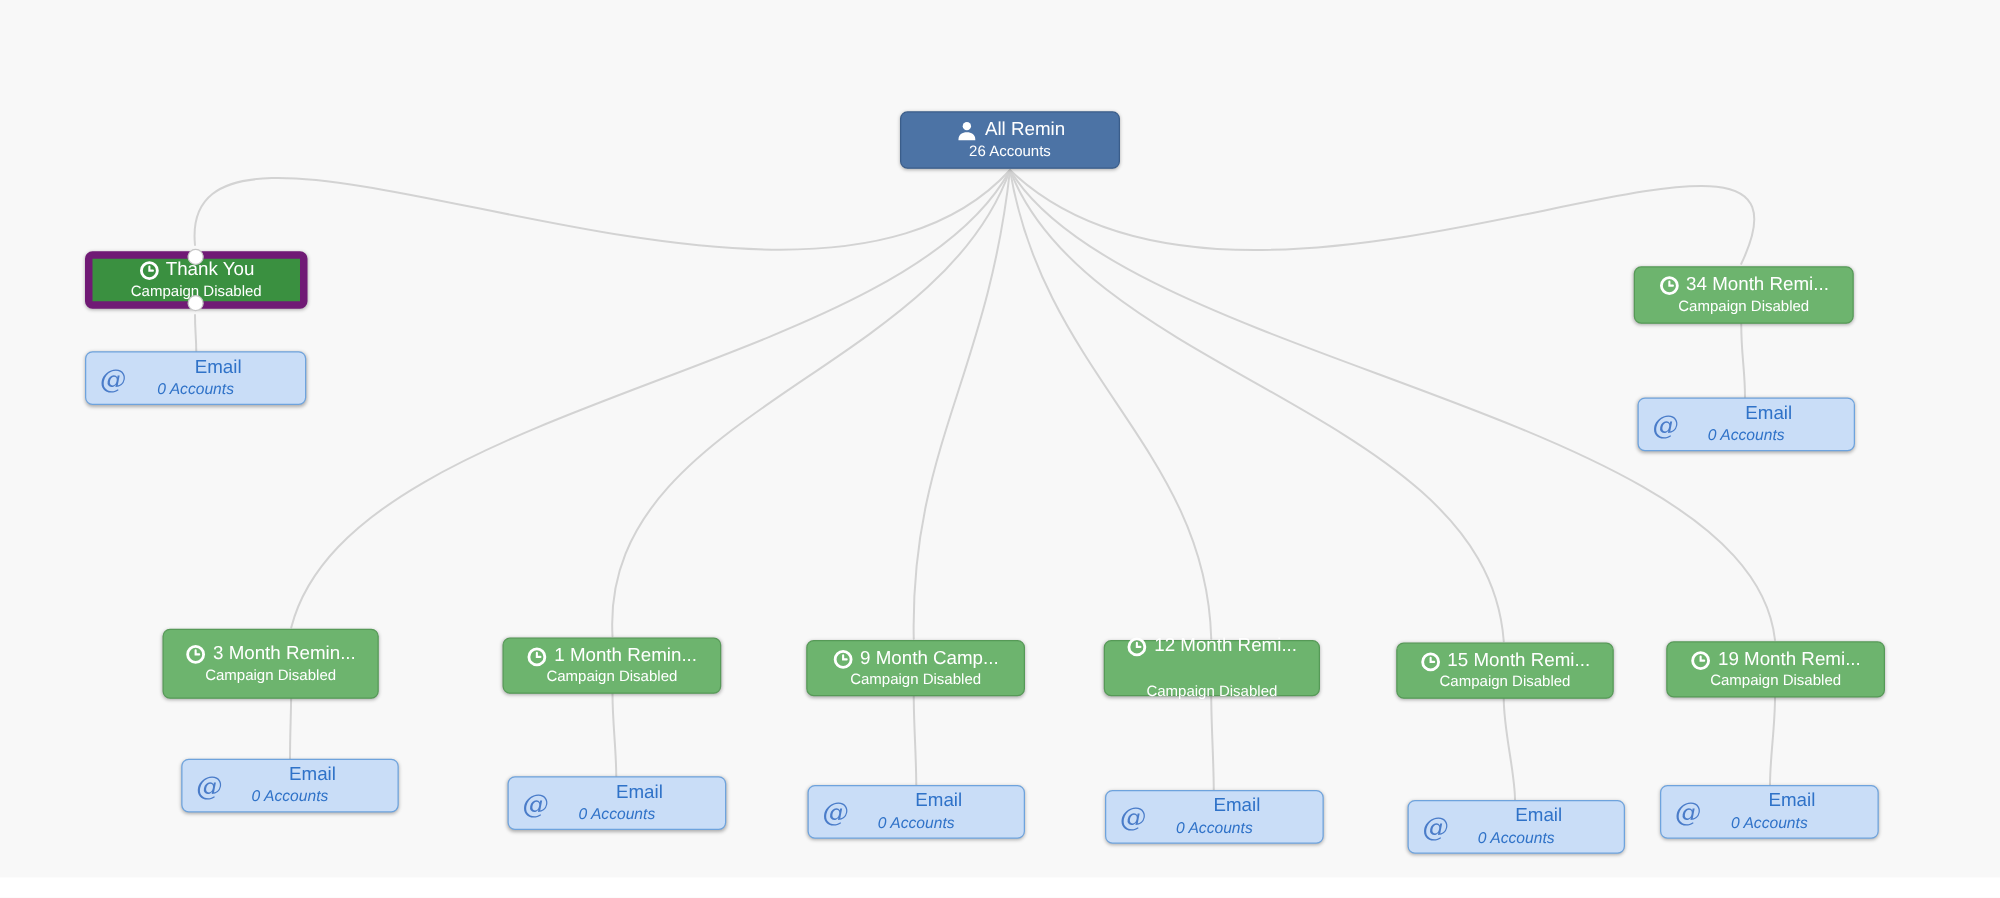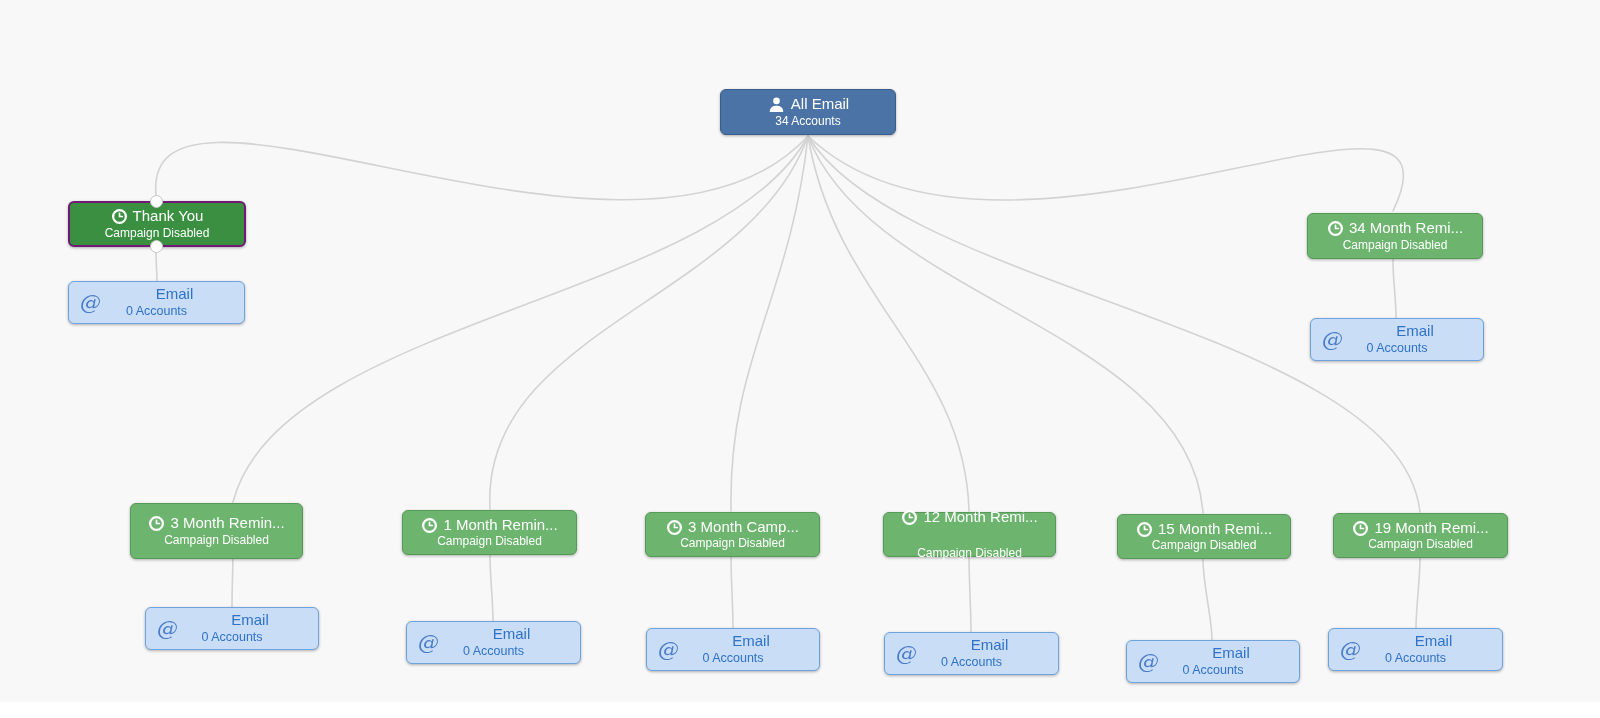--- a/index.html
+++ b/index.html
@@ -14,35 +14,35 @@
   .bottom-strip{position:absolute;left:0;bottom:0;width:1600px;height:16px;background:#ffffff;}
 
   .node{
     position:absolute;border-radius:6px;
     display:flex;flex-direction:column;justify-content:center;align-items:center;
     box-shadow:0 1px 3px rgba(0,0,0,0.30);
     box-sizing:border-box;
   }
   .root-node{background:#4c73a5;border:1px solid #3a5d8a;color:#fff;}
   .campaign{background:#6db46e;border:1px solid #569a57;color:#fff;}
-  .campaign.dark{background:#3a9040;border:2px solid #701a75;}
+  .campaign.dark{background:#3a9040;border:6px solid #701a75;}
   .email-node{background:#c9ddf7;border:1px solid #6ea3dd;color:#2f72c8;}
 
   .line1{display:flex;align-items:center;gap:5px;font-size:15px;line-height:1.25;white-space:nowrap;}
   .line2{font-size:12px;line-height:1.25;white-space:nowrap;}
 
   .icon{display:inline-flex;align-items:center;justify-content:center;}
   .icon svg{display:block;}
   .at-glyph{
     position:absolute;left:11px;top:50%;transform:translateY(-50%);
     font-family:"DejaVu Serif",serif;font-style:italic;
     font-size:21px;color:#4a7cc9;
   }
   .email-node .line1{font-size:15px;margin-left:36px;}
-  .email-node .line2{font-size:12.5px;}
+  .email-node .line2{font-size:12.5px;font-style:italic;}
 
   .port{
     position:absolute;left:50%;width:13px;height:13px;margin-left:-7px;
     background:#fff;border:1px solid #c6c6c6;border-radius:50%;
     box-sizing:border-box;z-index:2;
   }
   .port-top{top:-8px;}
   .port-bottom{bottom:-8px;}
 
   
@@ -87,23 +87,23 @@
 </svg>
 
 <div class="node root-node n-root">
   <div class="line1">
     <span class="icon">
       <svg width="19" height="19" viewBox="0 0 24 24">
           <circle cx="12" cy="7.5" r="4.2" fill="#fff"></circle>
           <path d="M3.5 21c0-4.8 3.9-7.3 8.5-7.3s8.5 2.5 8.5 7.3v0.6H3.5z" fill="#fff"></path>
         </svg>
     </span>
-    <span>All Email</span>
-  </div>
-  <div class="line2">34 Accounts</div>
+    <span>All Remin</span>
+  </div>
+  <div class="line2">26 Accounts</div>
 </div>
 
 <div class="node campaign dark n-ty">
   <div class="port port-top"></div>
   <div class="line1">
     <span class="icon">
       <svg width="17" height="17" viewBox="0 0 24 24">
           <circle cx="12" cy="12" r="9" fill="none" stroke="#fff" stroke-width="3.2"></circle>
           <path d="M12 7.5 V12 H16" fill="none" stroke="#fff" stroke-width="2.4" stroke-linecap="round"></path>
         </svg>
@@ -156,21 +156,21 @@
 </div>
 
 <div class="node campaign n-m9">
   <div class="line1">
     <span class="icon">
       <svg width="17" height="17" viewBox="0 0 24 24">
           <circle cx="12" cy="12" r="9" fill="none" stroke="#fff" stroke-width="3.2"></circle>
           <path d="M12 7.5 V12 H16" fill="none" stroke="#fff" stroke-width="2.4" stroke-linecap="round"></path>
         </svg>
     </span>
-    <span>3 Month Camp...</span>
+    <span>9 Month Camp...</span>
   </div>
   <div class="line2">Campaign Disabled</div>
 </div>
 <div class="node email-node n-m9-email">
   <span class="at-glyph">@</span>
   <div class="line1">Email</div>
   <div class="line2">0 Accounts</div>
 </div>
 
 <div class="node campaign n-m12">

